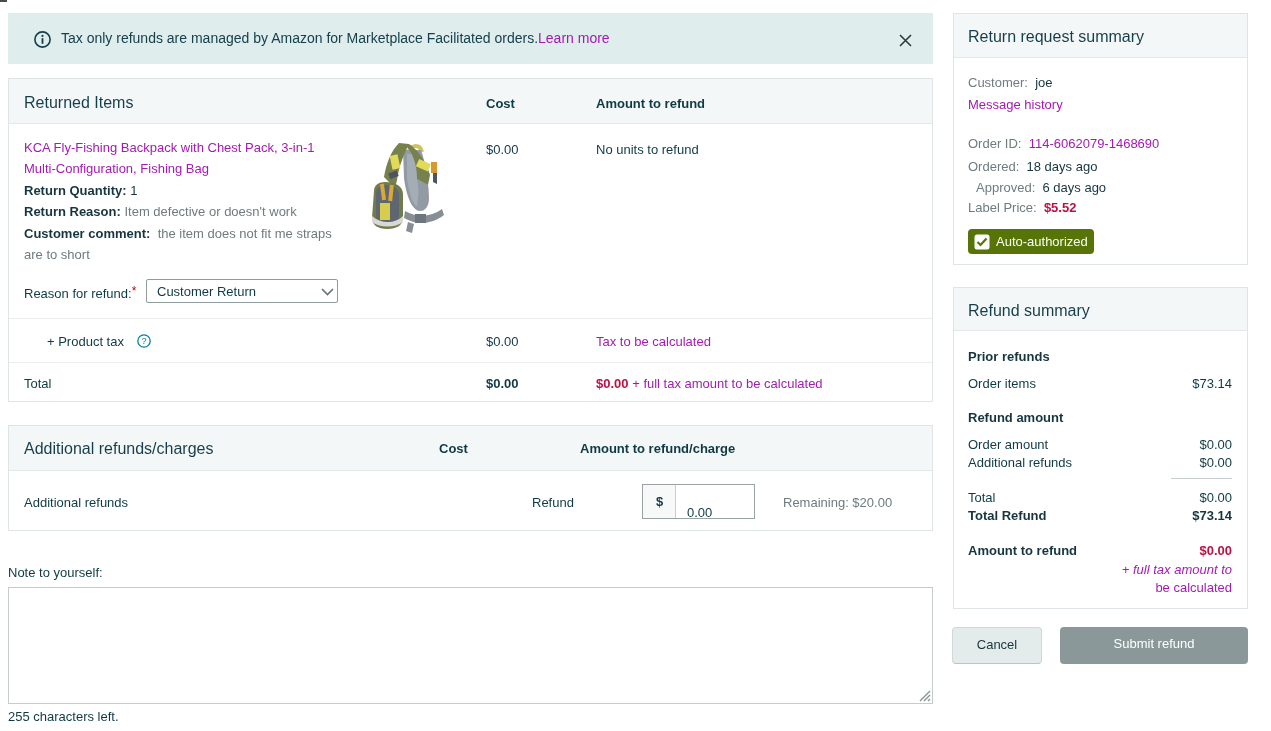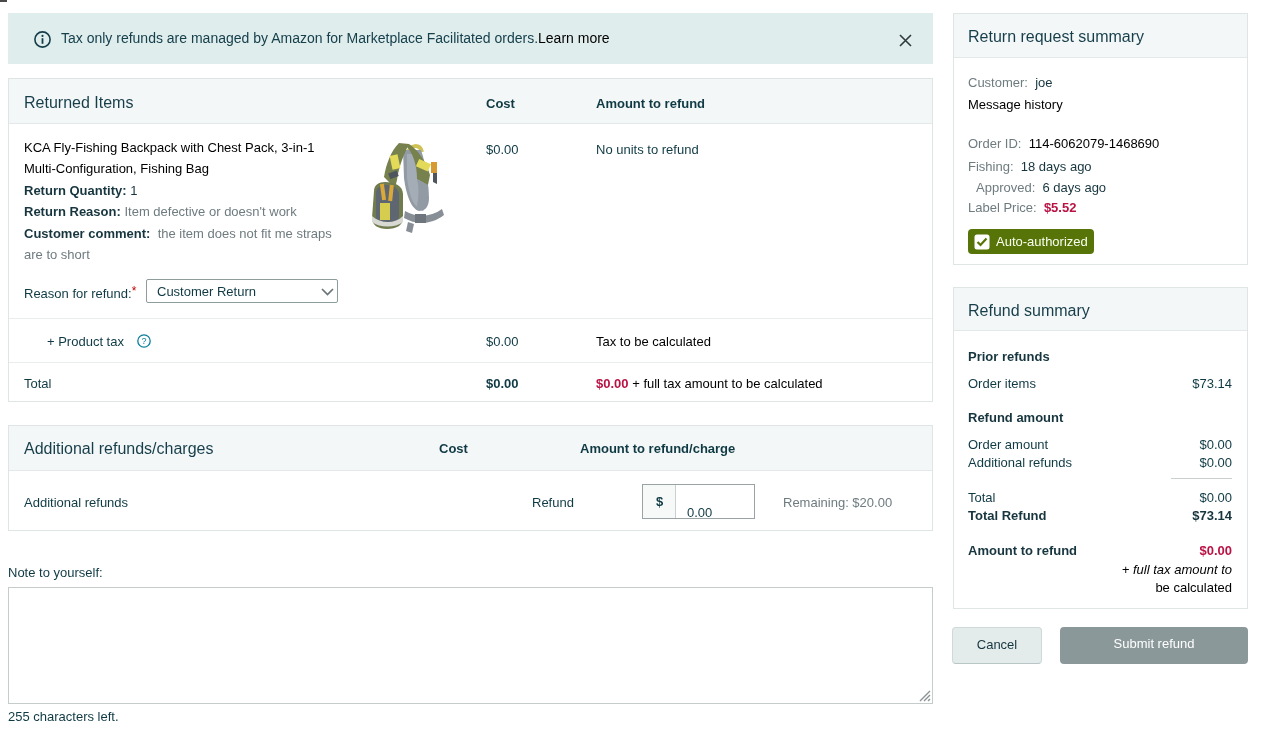--- a/index.html
+++ b/index.html
@@ -1,21 +1,21 @@
 <!DOCTYPE html>
 <html><head>
 <meta charset="utf-8">
 <style>
 * { margin:0; padding:0; box-sizing:border-box; }
 html,body { width:1271px; height:731px; background:#fff; font-family:"Liberation Sans", sans-serif; font-size:13px; color:#0f3a44; overflow:hidden; }
 #page { position:relative; width:1271px; height:731px; }
 .abs { position:absolute; }
 .gray { color:#6e7b7f; }
 .dark { color:#16353e; }
-.link { color:#000000; text-decoration:none; }
+.link { color:#a21caf; text-decoration:none; }
 .red { color:#ba1244; }
 b, .b { font-weight:bold; }
 .panel { position:absolute; border:1px solid #dfe5e5; background:#fff; }
 .phead { position:absolute; left:0; top:0; right:0; background:#f4f7f7; border-bottom:1px solid #e3e8e8; }
 .ptitle { position:absolute; font-size:16px; color:#163e4a; }
 </style>
 </head>
 <body>
 <div id="page">
 
@@ -127,21 +127,21 @@
     </svg>
   </div>
   <div class="abs" style="left:8px;top:709px;">255 characters left.</div>
 
   <div class="panel" style="left:953px;top:13px;width:295px;height:252px;">
     <div class="phead" style="height:44px;"></div>
     <div class="ptitle" style="left:14px;top:14px;">Return request summary</div>
     <div class="abs" style="left:14px;top:61px;"><span class="gray">Customer:</span>&nbsp; <span class="dark">joe</span></div>
     <div class="abs link" style="left:14px;top:83px;">Message history</div>
     <div class="abs" style="left:14px;top:122px;"><span class="gray">Order ID:</span>&nbsp; <a class="link" href="#">114-6062079-1468690</a></div>
-    <div class="abs" style="left:14px;top:145px;"><span class="gray">Fishing:</span>&nbsp; <span class="dark">18 days ago</span></div>
+    <div class="abs" style="left:14px;top:145px;"><span class="gray">Ordered:</span>&nbsp; <span class="dark">18 days ago</span></div>
     <div class="abs" style="left:14px;top:166px;margin-left:8px;"><span class="gray">Approved:</span>&nbsp; <span class="dark">6 days ago</span></div>
     <div class="abs" style="left:14px;top:186px;"><span class="gray">Label Price:</span>&nbsp; <b class="red">$5.52</b></div>
     <div class="abs" style="left:14px;top:215px;width:126px;height:25px;background:#567408;border-radius:4px;">
       <svg class="abs" style="left:6px;top:4.5px;" width="16" height="16" viewBox="0 0 16 16">
         <rect x="0.5" y="0.5" width="15" height="15" rx="2.5" fill="#fff"></rect>
         <path d="M3.5 8 L6.5 11 L12.5 4.5" stroke="#567408" stroke-width="2.2" fill="none"></path>
       </svg>
       <div class="abs" style="left:28px;top:5px;color:#fbfff0;">Auto-authorized</div>
     </div>
   </div>

